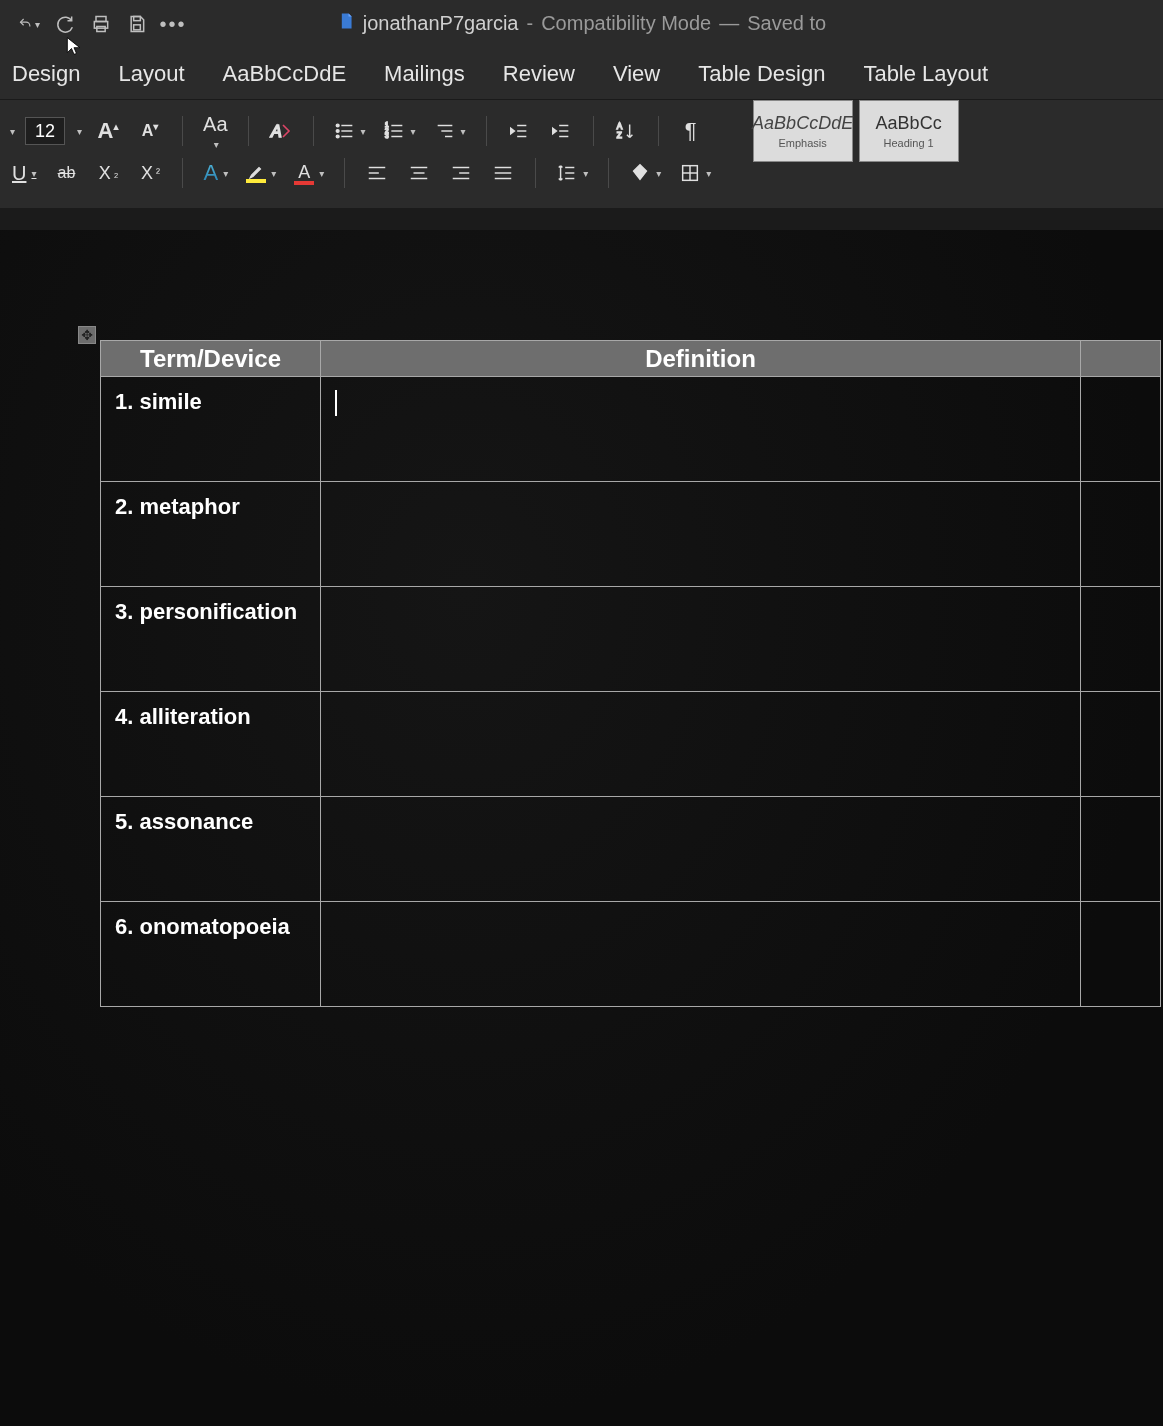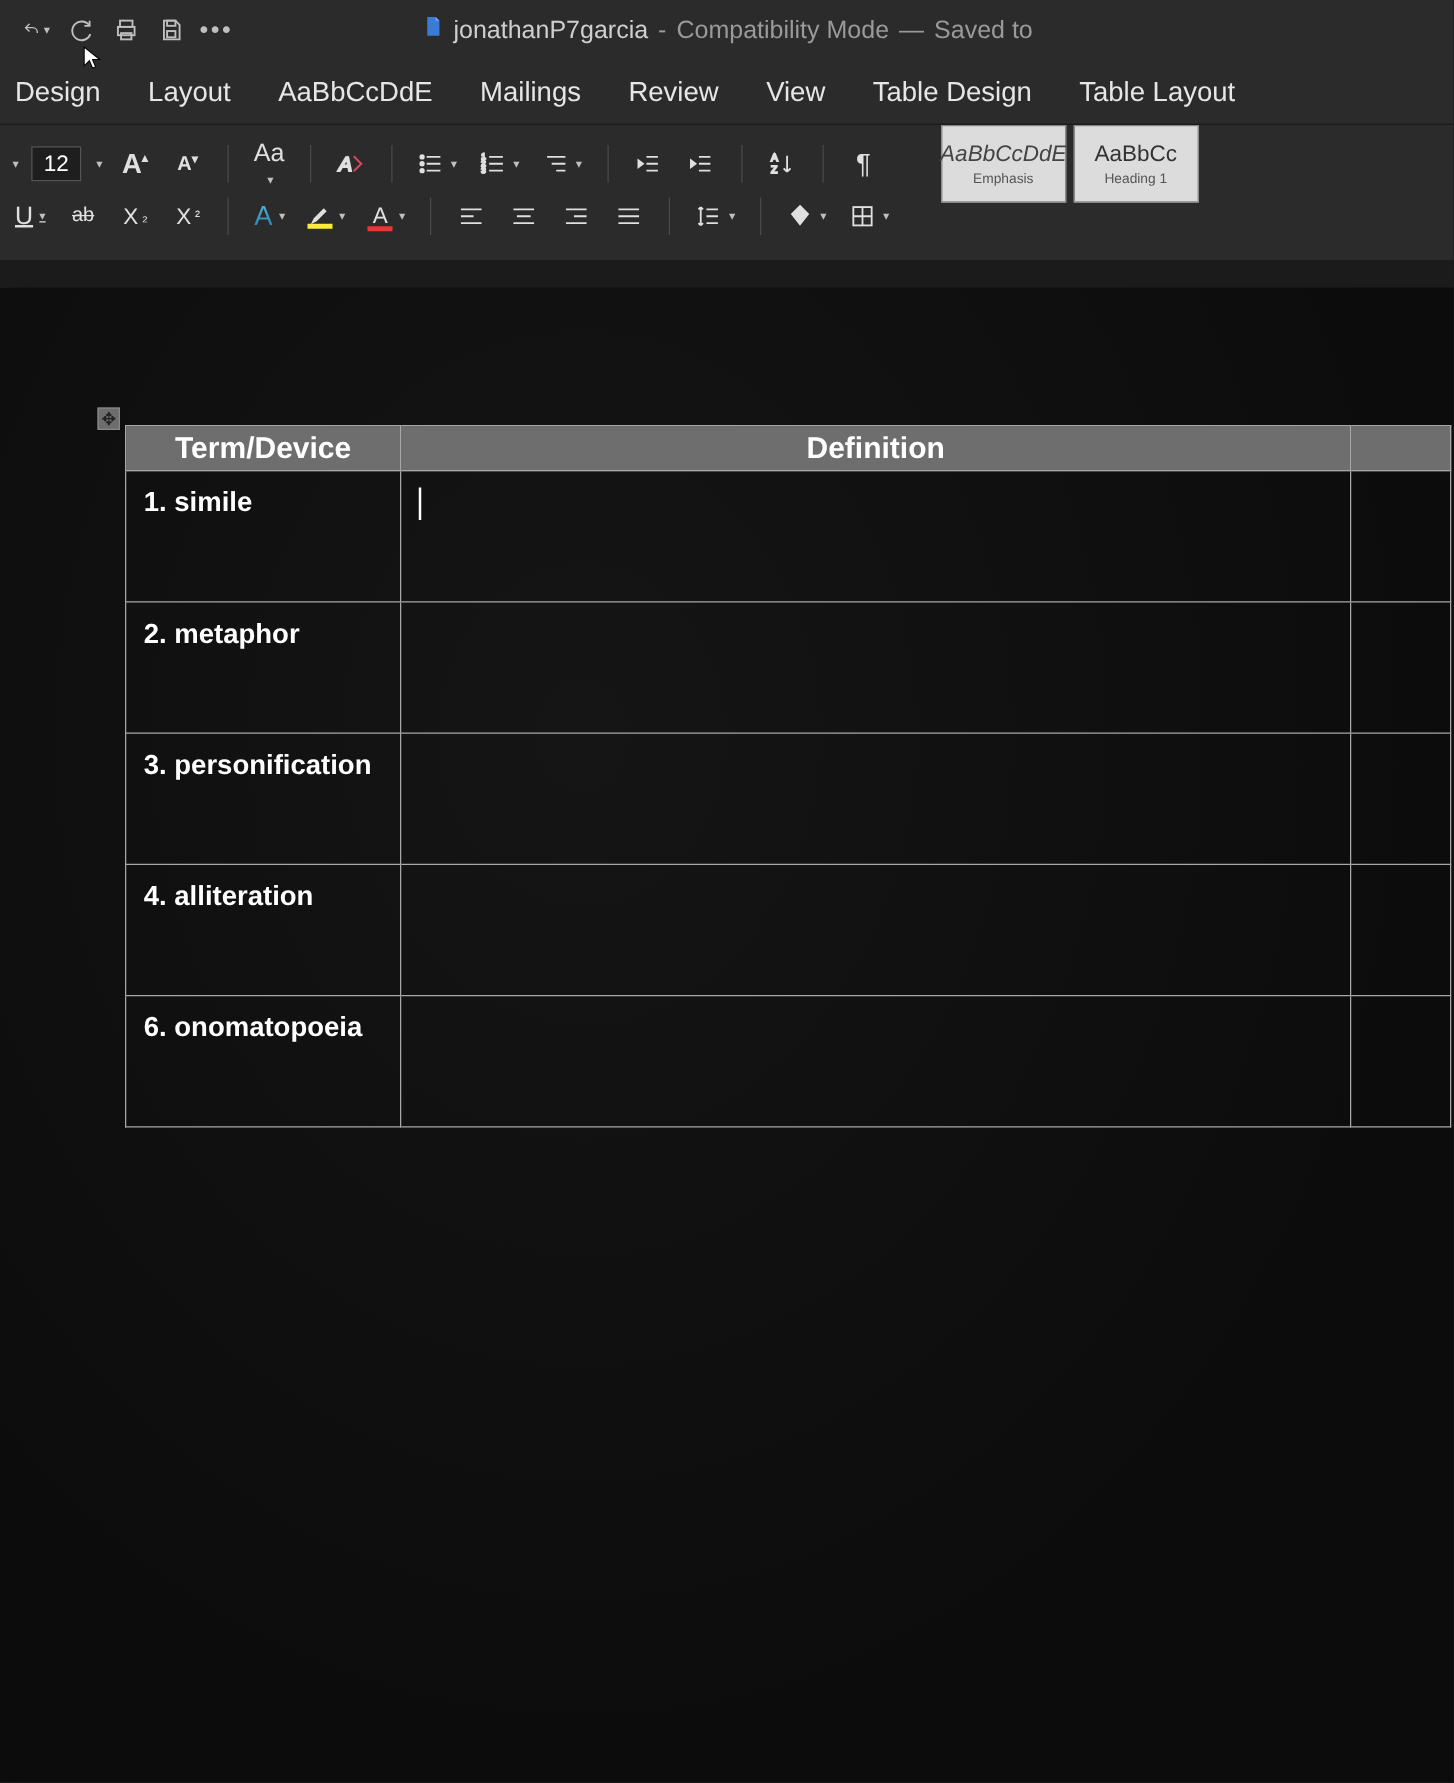--- a/index.html
+++ b/index.html
@@ -438,20 +438,25 @@
           <td>3. personification</td>
           <td></td>
           <td></td>
         </tr>
         <tr>
           <td>4. alliteration</td>
           <td></td>
           <td></td>
         </tr>
         <tr>
+          <td>5. assonance</td>
+          <td></td>
+          <td></td>
+        </tr>
+        <tr>
           <td>6. onomatopoeia</td>
           <td></td>
           <td></td>
         </tr>
       </tbody>
     </table>
   </div>
 </div>
 
 </body></html>

